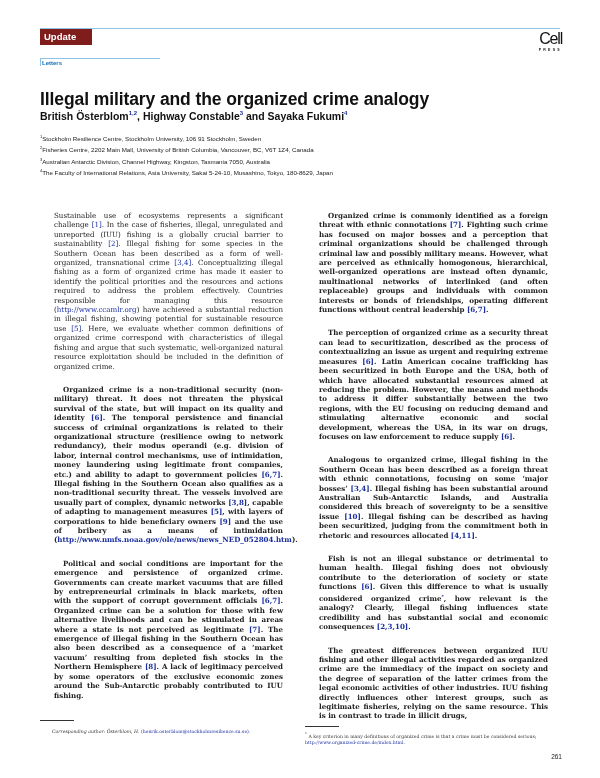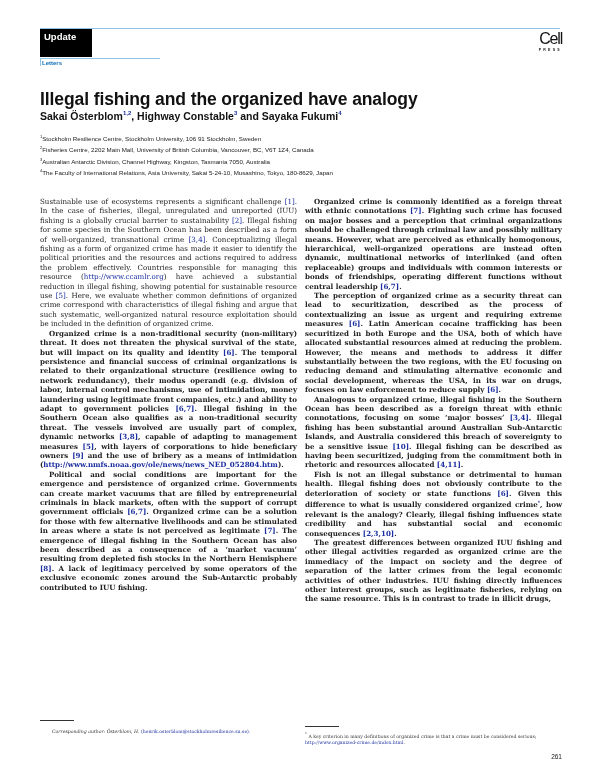--- a/index.html
+++ b/index.html
@@ -1,35 +1,35 @@
 <!DOCTYPE html>
 <html><head>
   <meta charset="utf-8">
   <style>
     html, body { margin: 0; padding: 0; background: #ffffff; }
     body { width: 600px; height: 778px; position: relative; overflow: hidden; font-family: "DejaVu Serif", serif; color: #222; }
     .page { position: absolute; left: 0; top: 0; width: 600px; height: 778px; }
     .top-rule { position: absolute; left: 40px; top: 28px; width: 520px; height: 1px; background: #8ec3e6; }
-    .update-tab { position: absolute; left: 40px; top: 29px; width: 52px; height: 28px; background: #000000; color: #fff; font-family: "Liberation Sans", sans-serif; font-weight: bold; font-size: 9.5px; line-height: 16px; padding-left: 4px; box-sizing: border-box; }
+    .update-tab { position: absolute; left: 40px; top: 29px; width: 52px; height: 16px; background: #7f1d1d; color: #fff; font-family: "Liberation Sans", sans-serif; font-weight: bold; font-size: 9.5px; line-height: 16px; padding-left: 4px; box-sizing: border-box; }
     .cell-logo { position: absolute; left: 518px; top: 30px; width: 44px; text-align: right; font-family: "Liberation Sans", sans-serif; }
     .cell-word { display: block; font-weight: normal; font-size: 16px; line-height: 17px; letter-spacing: -1.2px; color: #111; }
     .press-word { display: block; font-size: 3.5px; letter-spacing: 2.3px; font-weight: bold; color: #111; margin-top: 1px; }
     .section-rule { position: absolute; left: 40px; top: 58px; width: 120px; height: 1px; background: #8ec3e6; }
     .section-rule-left { position: absolute; left: 40px; top: 58px; width: 1px; height: 8px; background: #8ec3e6; }
     .section-label { position: absolute; left: 42px; top: 60px; font-family: "Liberation Sans", sans-serif; font-size: 6px; font-weight: bold; color: #0f6fb4; }
     .title { position: absolute; left: 40px; top: 77px; font-family: "Liberation Sans", sans-serif; font-weight: bold; font-size: 17.5px; color: #111; white-space: nowrap; letter-spacing: -0.1px; }
     .authors { position: absolute; left: 40px; top: 110px; font-family: "Liberation Sans", sans-serif; font-weight: bold; font-size: 10.5px; color: #111; white-space: nowrap; }
     .authors sup { font-size: 6px; color: #1b2fa0; vertical-align: 5px; }
     .affils { position: absolute; left: 40px; top: 132px; font-family: "Liberation Sans", sans-serif; font-size: 6.2px; line-height: 9.3px; color: #222; }
     .affils .aff { white-space: nowrap; }
     .affils sup { font-size: 4px; vertical-align: 3px; }
     .col { position: absolute; top: 197px; width: 257px; font-size: 7.1px; line-height: 9.4px; text-align: justify; hyphens: none; color: #222; }
     .col-left { left: 40px; }
     .col-right { left: 305px; }
-    .col p { margin: 0; text-indent: 0; }
+    .col p { margin: 14px; text-indent: 0; }
     .col p.indent { text-indent: 9px; font-weight: bold; }
     .ref { color: #1b2fa0; }
     .fn-rule-left { position: absolute; left: 40px; top: 720px; width: 34px; height: 0.8px; background: #333; }
     .fn-left { position: absolute; left: 52px; top: 729px; width: 250px; font-size: 4.6px; font-style: italic; color: #333; white-space: nowrap; }
     .fn-left .email { font-style: normal; color: #1b2fa0; }
     .fn-rule-right { position: absolute; left: 305px; top: 726px; width: 34px; height: 0.8px; background: #333; }
     .fn-right { position: absolute; left: 305px; top: 731px; width: 257px; font-size: 4.6px; line-height: 6.4px; color: #333; }
     .fn-right .url { color: #1b2fa0; }
     .page-num { position: absolute; left: 540px; top: 753px; width: 22px; text-align: right; font-family: "Liberation Sans", sans-serif; font-size: 6.5px; color: #222; }
   </style>
@@ -43,24 +43,24 @@
 
   <div class="cell-logo">
     <span class="cell-word">Cell</span>
     <span class="press-word">PRESS</span>
   </div>
 
   <div class="section-rule"></div>
   <div class="section-rule-left"></div>
   <div class="section-label">Letters</div>
 
-  <h1 class="title">Illegal fishing and the organized have analogy</h1>
+  <h1 class="title">Illegal military and the organized crime analogy</h1>
 
   <div class="authors">
-    <span>Sakai Österblom</span><sup>1,2</sup><span>, </span><span>Highway Constable</span><sup>3</sup><span> and </span><span>Sayaka Fukumi</span><sup>4</sup>
+    <span>British Österblom</span><sup>1,2</sup><span>, </span><span>Highway Constable</span><sup>3</sup><span> and </span><span>Sayaka Fukumi</span><sup>4</sup>
   </div>
 
   <div class="affils">
     <div class="aff"><sup>1</sup><span>Stockholm Resilience Centre, Stockholm University, 106 91 Stockholm, Sweden</span></div>
     <div class="aff"><sup>2</sup><span>Fisheries Centre, 2202 Main Mall, University of British Columbia, Vancouver, BC, V6T 1Z4, Canada</span></div>
     <div class="aff"><sup>3</sup><span>Australian Antarctic Division, Channel Highway, Kingston, Tasmania 7050, Australia</span></div>
     <div class="aff"><sup>4</sup><span>The Faculty of International Relations, Asia University, Sakai 5-24-10, Musashino, Tokyo, 180-8629, Japan</span></div>
   </div>
 
   <div class="col col-left">

